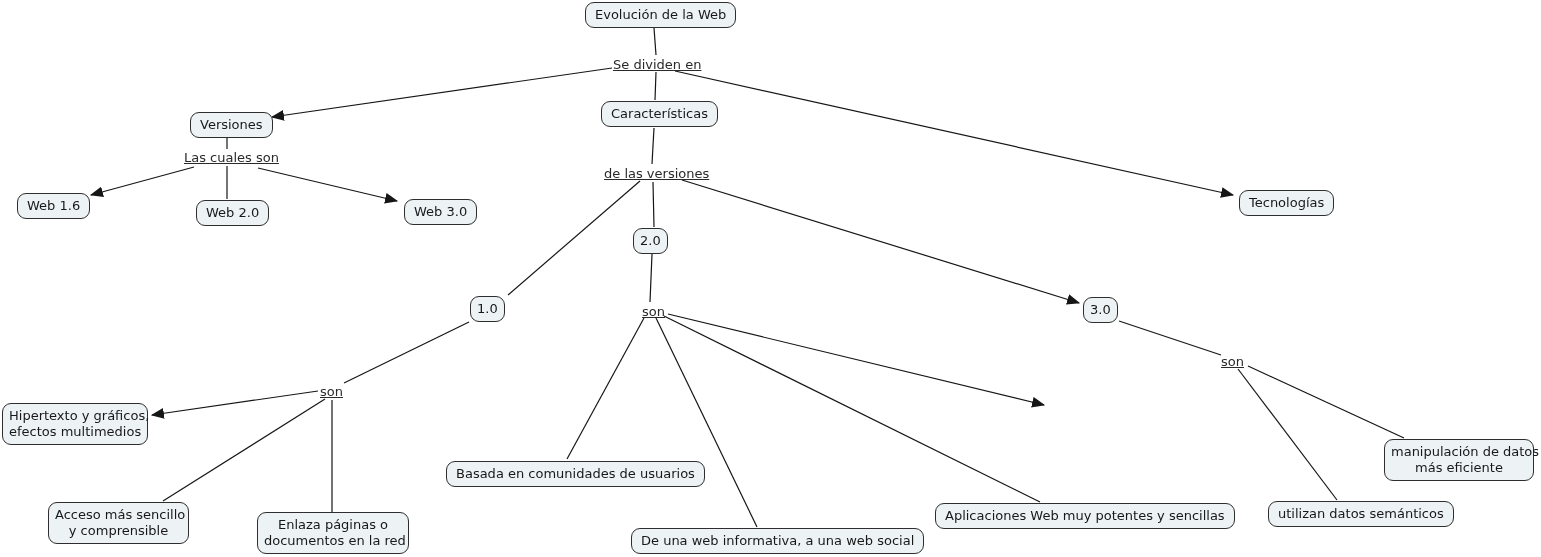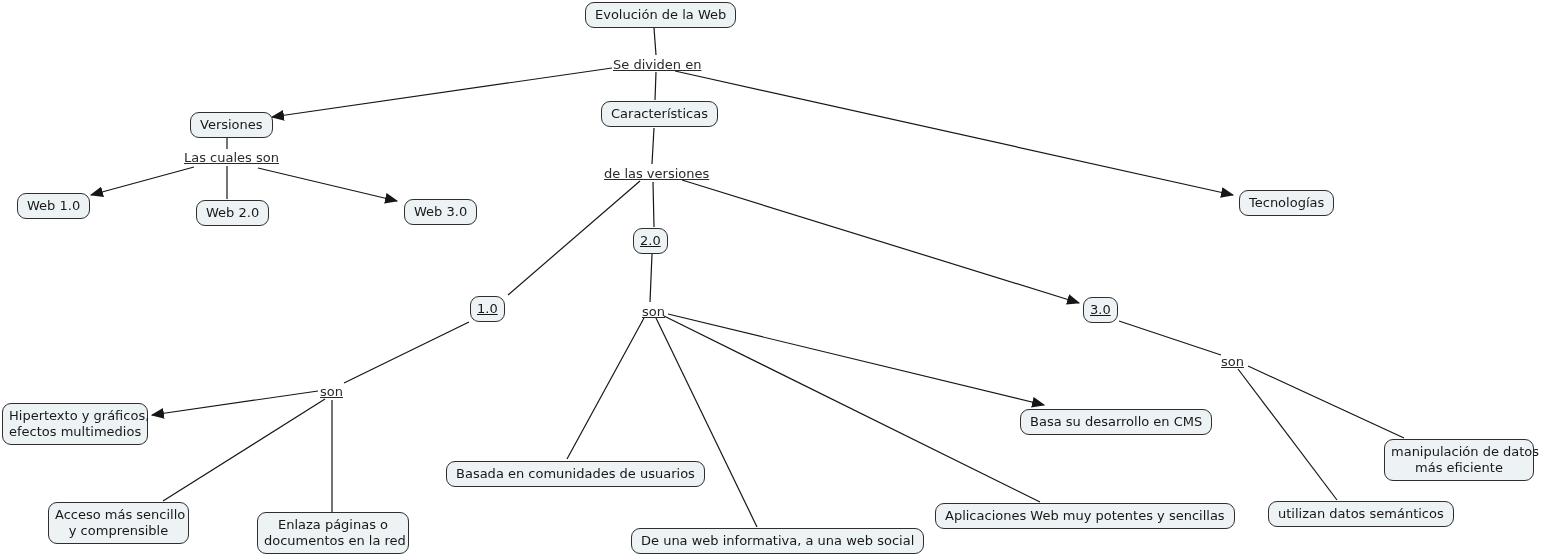--- a/index.html
+++ b/index.html
@@ -42,21 +42,20 @@
     border-radius:9px;
     padding:4px 9px;
     font-size:13px;
     line-height:16px;
     color:var(--node-text);
     text-align:center;
     white-space:nowrap;
   }
   .node.small{
     padding:4px 6px;
-    text-decoration:underline;
   }
   .node.multi{
     white-space:normal;
     padding:4px 6px;
   }
   .node .ln{
     display:block;
     white-space:nowrap;
   }
   .edge-label{
@@ -102,21 +101,21 @@
       <line x1="668" y1="314" x2="1044" y2="405" class="edge" marker-end="url(#arrowhead)"></line>
       <line x1="1119" y1="321" x2="1221" y2="355" class="edge"></line>
       <line x1="1238" y1="369" x2="1337" y2="500" class="edge"></line>
       <line x1="1248" y1="366" x2="1404" y2="438" class="edge"></line>
     </svg>
 
   <div class="node" style="left:585px;top:2px">Evolución de la Web</div>
   <div class="node" style="left:190px;top:112px">Versiones</div>
   <div class="node" style="left:601px;top:101px">Características</div>
   <div class="node" style="left:1239px;top:190px">Tecnologías</div>
-  <div class="node" style="left:17px;top:193px">Web 1.0</div>
+  <div class="node" style="left:17px;top:193px">Web 1.6</div>
   <div class="node" style="left:196px;top:200px">Web 2.0</div>
   <div class="node" style="left:404px;top:199px">Web 3.0</div>
   <div class="node small" style="left:470px;top:296px">1.0</div>
   <div class="node small" style="left:633px;top:228px">2.0</div>
   <div class="node small" style="left:1083px;top:297px">3.0</div>
 
   <div class="node multi" style="left:2px;top:403px;width:146px">
     <span class="ln">Hipertexto y gráficos,</span>
     <span class="ln">efectos multimedios</span>
   </div>
@@ -125,21 +124,20 @@
     <span class="ln">y comprensible</span>
   </div>
   <div class="node multi" style="left:257px;top:512px;width:152px">
     <span class="ln">Enlaza páginas o</span>
     <span class="ln">documentos en la red</span>
   </div>
 
   <div class="node" style="left:446px;top:461px">Basada en comunidades de usuarios</div>
   <div class="node" style="left:935px;top:503px">Aplicaciones Web muy potentes y sencillas</div>
   <div class="node" style="left:631px;top:528px">De una web informativa, a una web social</div>
-  <div class="node" style="left:1020px;top:409px">Basa su desarrollo en CMS</div>
   <div class="node" style="left:1268px;top:501px">utilizan datos semánticos</div>
   <div class="node multi" style="left:1384px;top:439px;width:150px">
     <span class="ln">manipulación de datos</span>
     <span class="ln">más eficiente</span>
   </div>
 
   <div class="edge-label" style="left:613px;top:57px">Se dividen en</div>
   <div class="edge-label" style="left:184px;top:150px">Las cuales son</div>
   <div class="edge-label" style="left:604px;top:166px">de las versiones</div>
   <div class="edge-label" style="left:320px;top:384px">son</div>

